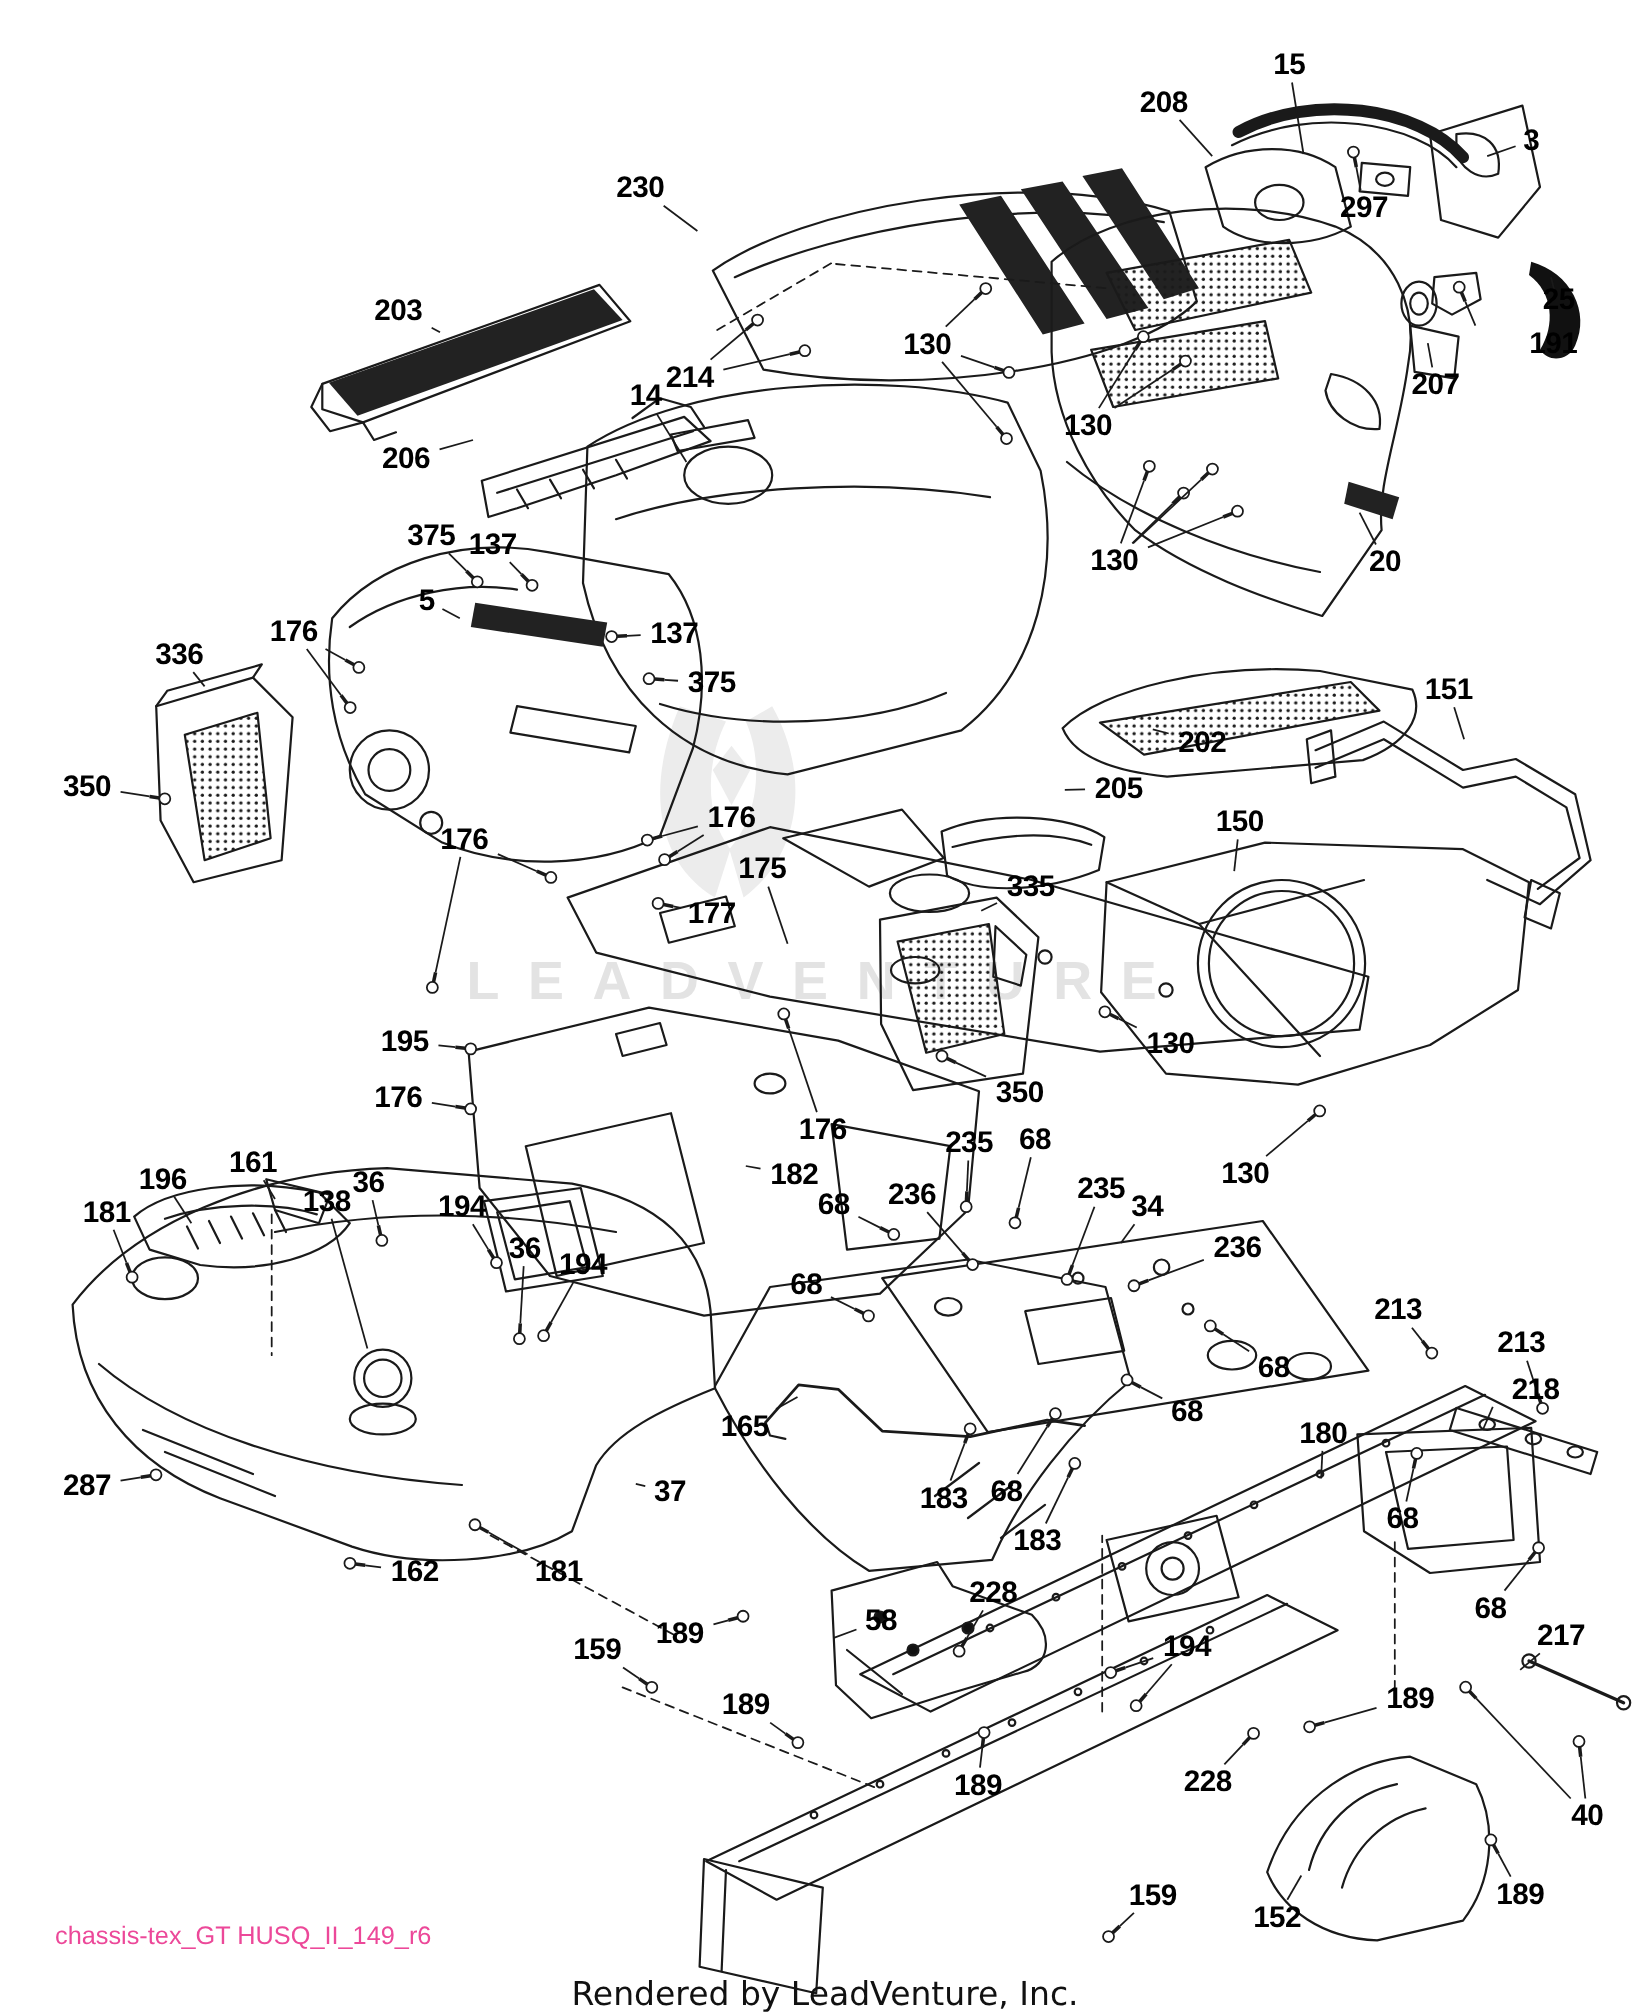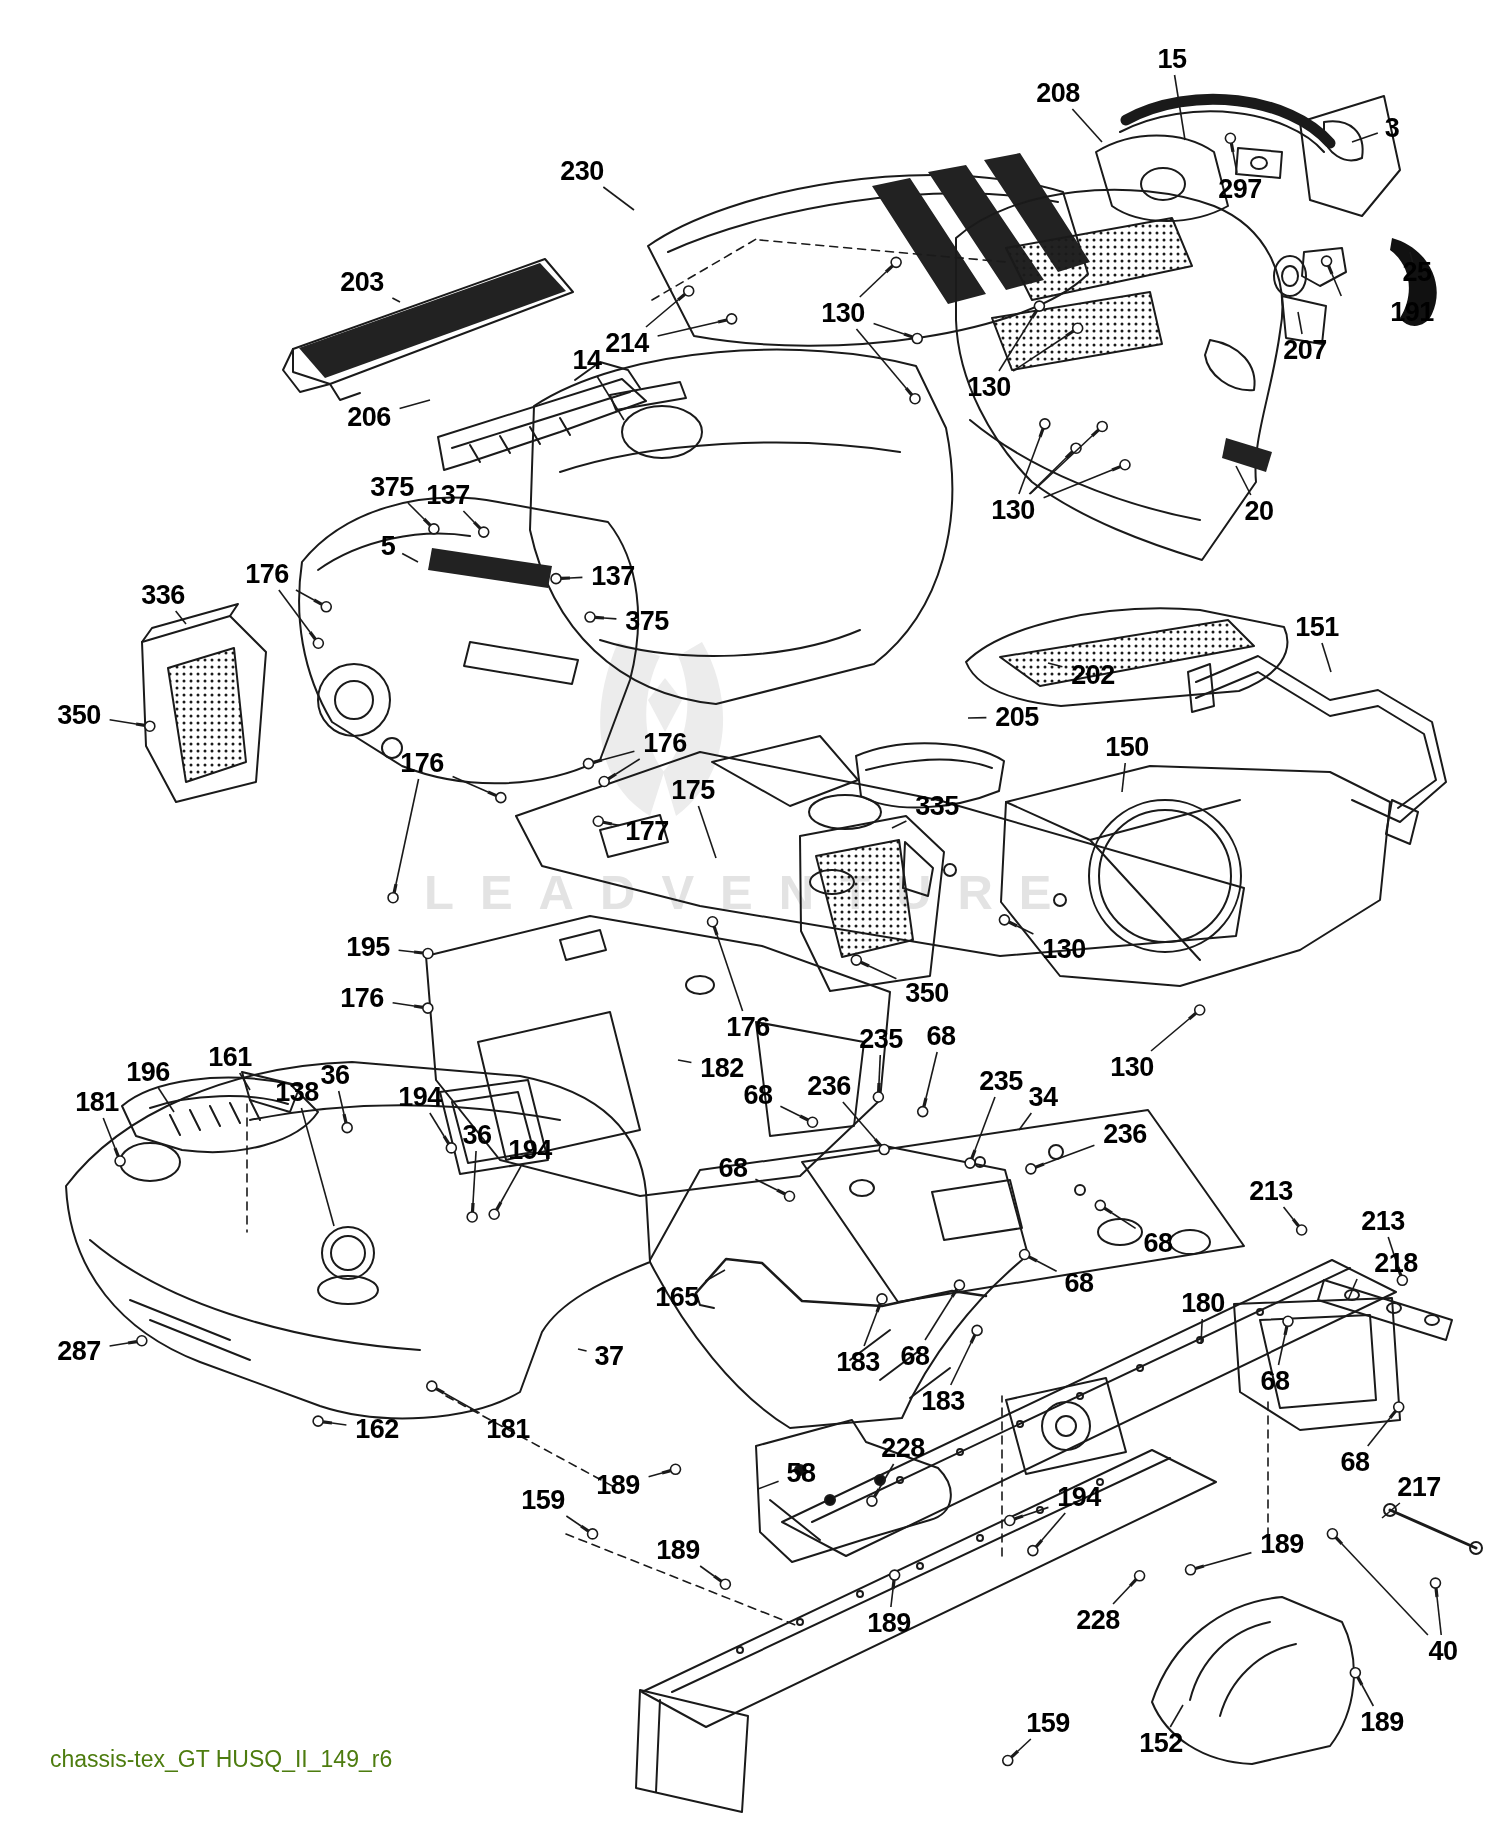--- a/index.html
+++ b/index.html
@@ -14,21 +14,21 @@
     font-family:"Liberation Sans",sans-serif;white-space:nowrap;
   }
   #label-layer{position:absolute;left:0;top:0;width:100%;height:100%;z-index:3;}
   .part-label{
     position:absolute;transform:translate(-50%,-50%);
     font-weight:700;font-size:27px;color:#000;letter-spacing:-0.5px;
     font-family:"Liberation Sans",sans-serif;white-space:nowrap;
   }
   #drawing-code{
     position:absolute;left:50px;top:1746px;z-index:3;
-    font-size:23px;color:#4d7c0f;
+    font-size:23px;color:#ec4899;
   }
   #footer-credit{
     position:absolute;left:0;right:0;top:1796px;z-index:3;text-align:center;
     font-size:30px;color:#111;font-family:"DejaVu Sans",sans-serif;
   }
 </style>
 </head>
 <body>
 
 <div id="stage">
@@ -613,13 +613,14 @@
       <div class="part-label" style="left: 1098px; top: 1620px;">228</div>
       <div class="part-label" style="left: 889px; top: 1623px;">189</div>
       <div class="part-label" style="left: 1443px; top: 1651px;">40</div>
       <div class="part-label" style="left: 1382px; top: 1722px;">189</div>
       <div class="part-label" style="left: 1048px; top: 1723px;">159</div>
       <div class="part-label" style="left: 1161px; top: 1743px;">152</div>
     </div>
 
   <div id="drawing-code">chassis-tex_GT HUSQ_II_149_r6</div>
 
+  <div id="footer-credit">Rendered by LeadVenture, Inc.</div>
 </div>
 
 </body></html>

